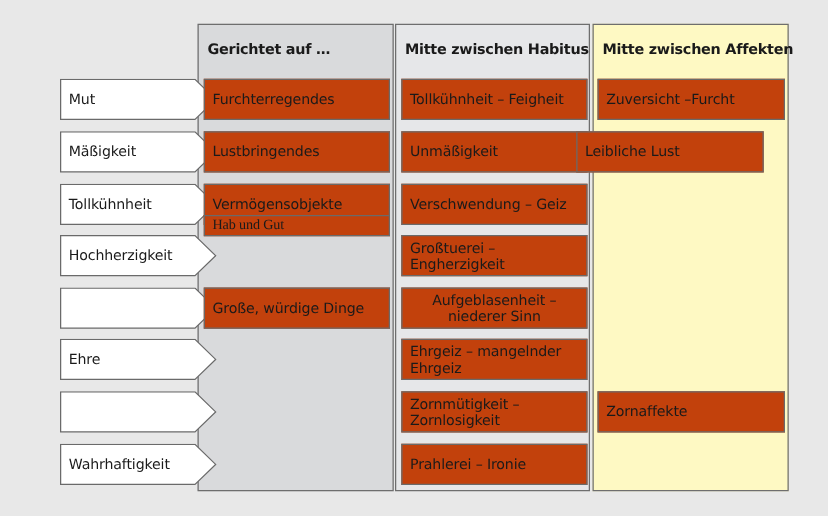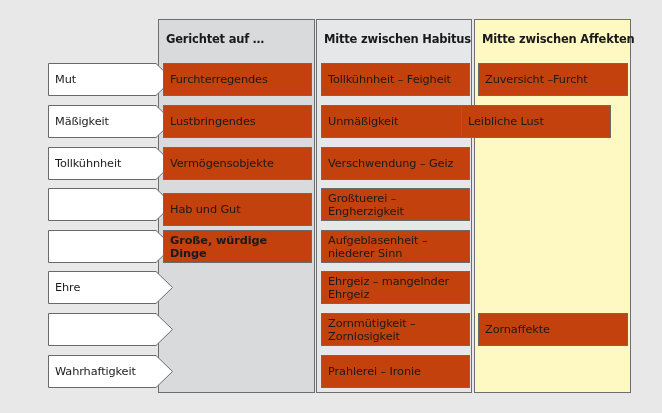--- a/index.html
+++ b/index.html
@@ -53,30 +53,31 @@
         <polygon points="0.5,0.5 108,0.5 124.5,16.5 108,32.5 0.5,32.5" fill="#fff" stroke="#6a6a6a" stroke-width="1"></polygon>
       </svg>
       <span>Tollkühnheit</span>
     </div>
     <div class="box" style="left: 163px; top: 147px; width: 149px; height: 33px;">Vermögensobjekte</div>
     <div class="box" style="left: 321px; top: 147px; width: 149px; height: 33px;">Verschwendung – Geiz</div>
     <div class="arrow" style="top: 188px;">
       <svg width="126" height="34">
         <polygon points="0.5,0.5 108,0.5 124.5,16.5 108,32.5 0.5,32.5" fill="#fff" stroke="#6a6a6a" stroke-width="1"></polygon>
       </svg>
+      <span>Hochherzigkeit</span>
     </div>
-    <div class="box" style="left: 163px; top: 193px; width: 149px; height: 33px;">Hab und Gut</div>
+    <div class="box" style="left: 163px; top: 172px; width: 149px; height: 17px; font-family: Liberation Serif, serif;">Hab und Gut</div>
     <div class="box" style="left: 321px; top: 188px; width: 149px; height: 33px;">Großtuerei – Engherzigkeit</div>
     <div class="arrow" style="top: 230px;">
       <svg width="126" height="34">
         <polygon points="0.5,0.5 108,0.5 124.5,16.5 108,32.5 0.5,32.5" fill="#fff" stroke="#6a6a6a" stroke-width="1"></polygon>
       </svg>
     </div>
-    <div class="box" style="left: 163px; top: 230px; width: 149px; height: 33px; font-weight: bold;">Große, würdige Dinge</div>
-    <div class="box" style="left: 321px; top: 230px; width: 149px; height: 33px;">Aufgeblasenheit – niederer Sinn</div>
+    <div class="box" style="left: 163px; top: 230px; width: 149px; height: 33px;">Große, würdige Dinge</div>
+    <div class="box" style="left: 321px; top: 230px; width: 149px; height: 33px; text-align: center;">Aufgeblasenheit – niederer Sinn</div>
     <div class="arrow" style="top: 271px;">
       <svg width="126" height="34">
         <polygon points="0.5,0.5 108,0.5 124.5,16.5 108,32.5 0.5,32.5" fill="#fff" stroke="#6a6a6a" stroke-width="1"></polygon>
       </svg>
       <span>Ehre</span>
     </div>
     <div class="box" style="left: 321px; top: 271px; width: 149px; height: 33px;">Ehrgeiz – mangelnder Ehrgeiz</div>
     <div class="arrow" style="top: 313px;">
       <svg width="126" height="34">
         <polygon points="0.5,0.5 108,0.5 124.5,16.5 108,32.5 0.5,32.5" fill="#fff" stroke="#6a6a6a" stroke-width="1"></polygon>

